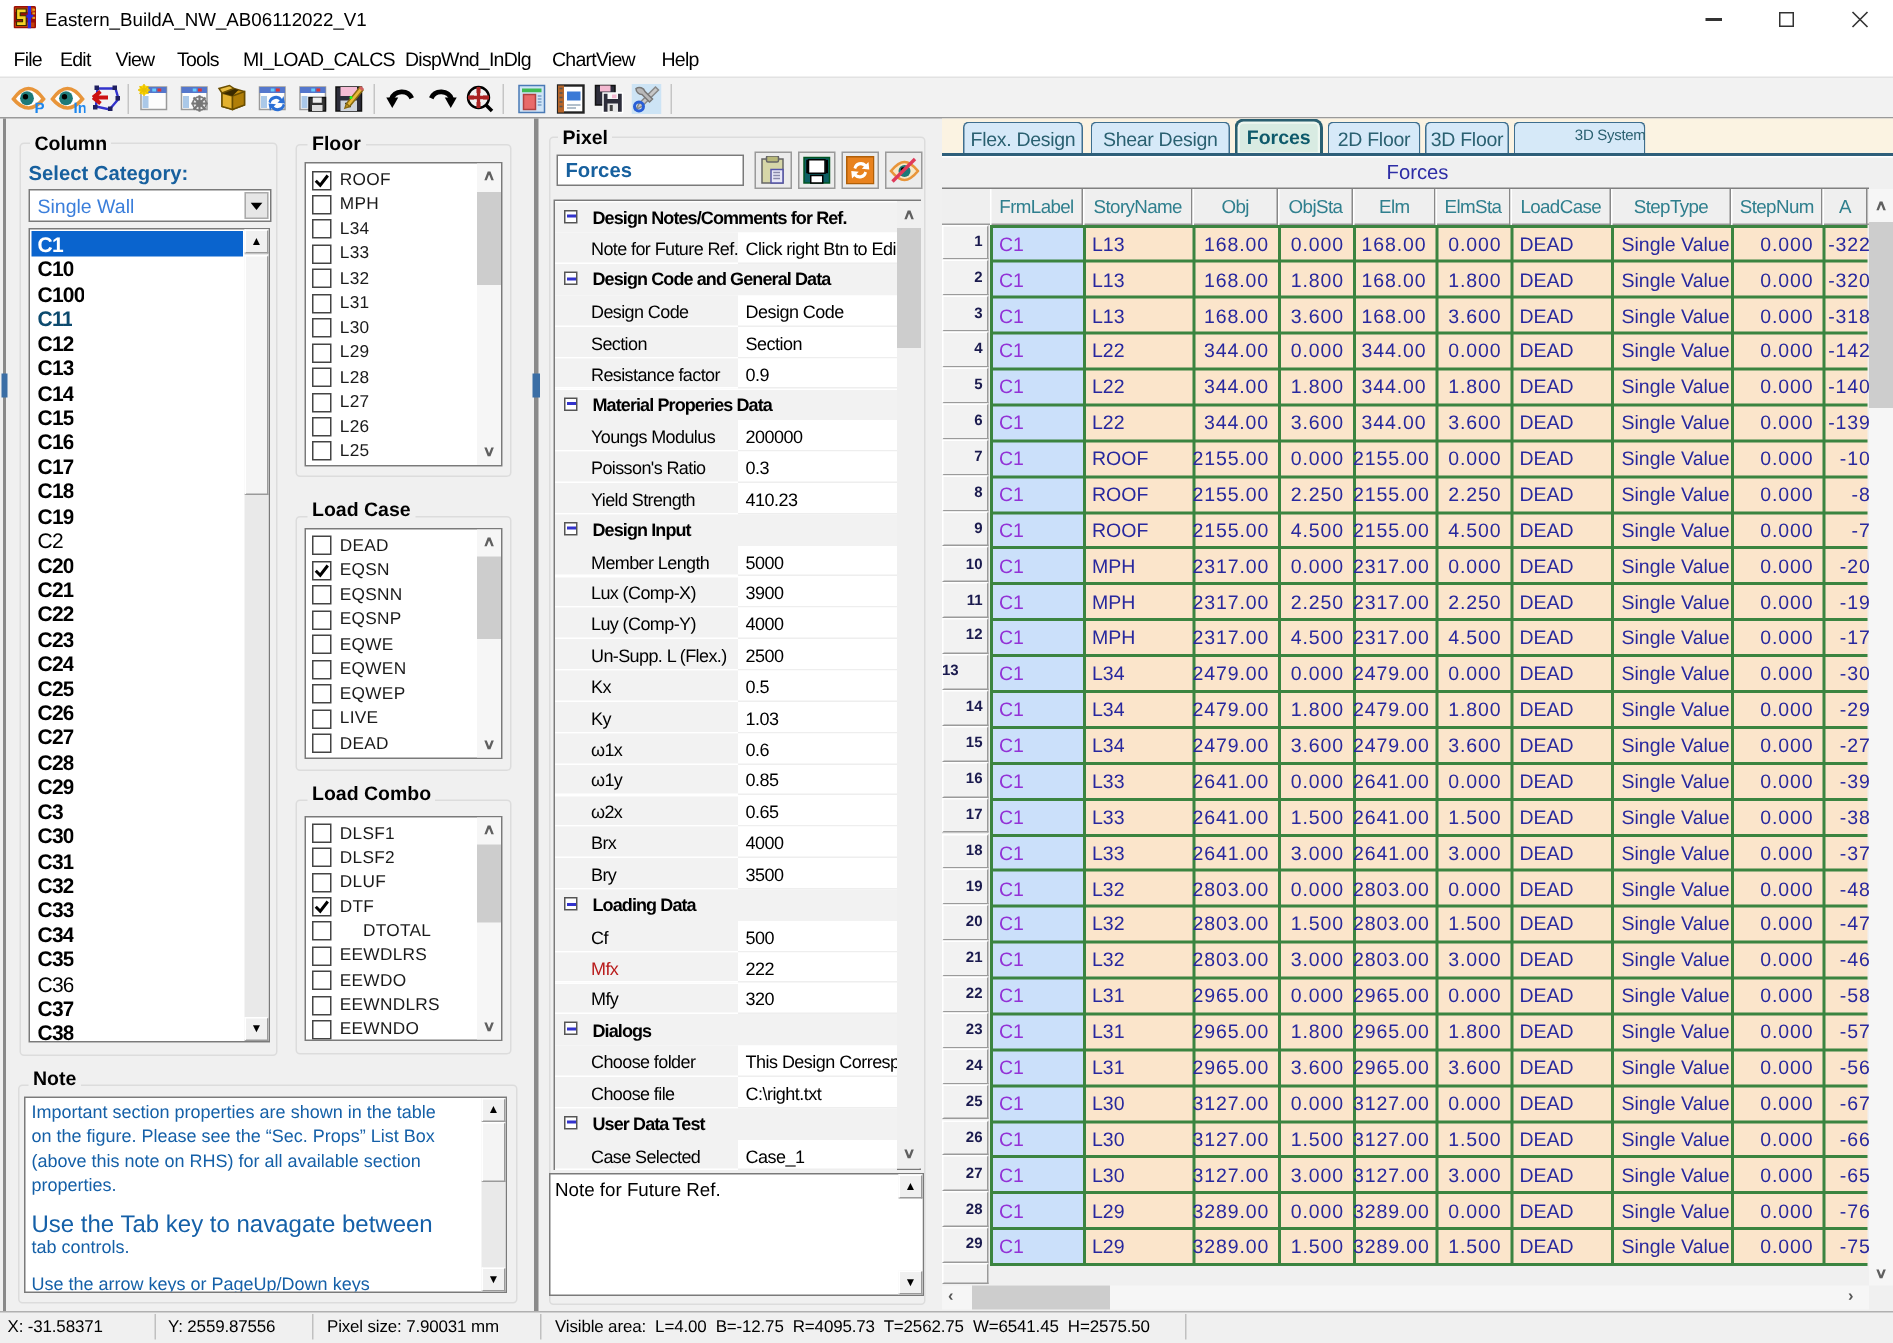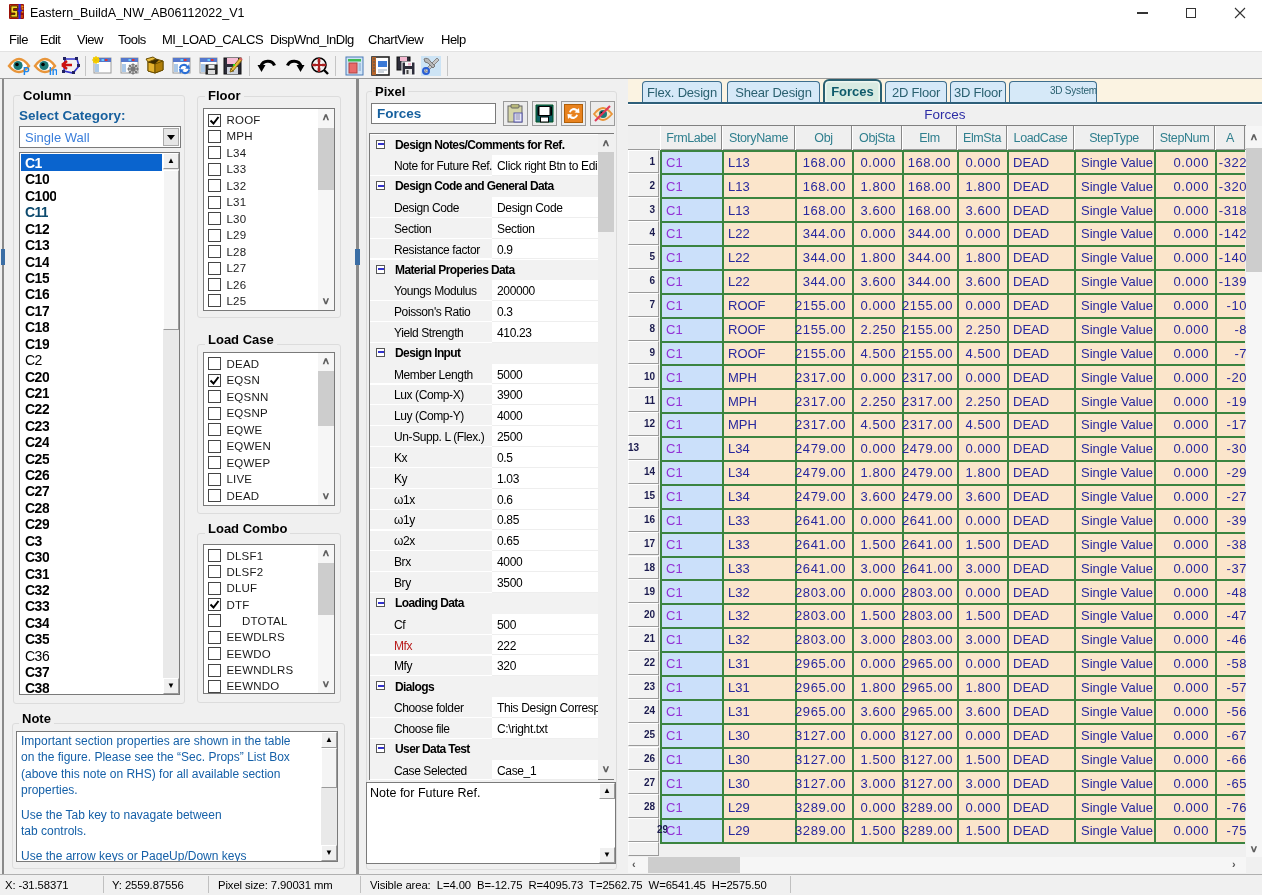--- a/index.html
+++ b/index.html
@@ -314,21 +314,21 @@
 <div class="ab chev" style="left:318px;top:678px;width:16px">∨</div>
 <div class="ab" style="left:318px;top:563px;width:16px;height:52px;background:#cdcdcd"></div>
 <div class="gbox" style="left:12px;top:723px;width:333px;height:146px"></div>
 <div class="glabel" style="left:19px;top:711px">Note</div>
 <div class="lb" style="left:16px;top:731px;width:322px;height:131px"></div>
 <div class="ab" style="left:16px;top:731px;width:305px;height:130px;overflow:hidden">
 <div class="ab" style="left:5px;top:3px;font-size:12px;color:#1560a8;white-space:nowrap">Important section properties are shown in the table</div>
 <div class="ab" style="left:5px;top:19px;font-size:12px;color:#1560a8;white-space:nowrap">on the figure. Please see the “Sec. Props” List Box</div>
 <div class="ab" style="left:5px;top:36px;font-size:12px;color:#1560a8;white-space:nowrap">(above this note on RHS) for all available section</div>
 <div class="ab" style="left:5px;top:52px;font-size:12px;color:#1560a8;white-space:nowrap">properties.</div>
-<div class="ab" style="left:5px;top:77px;font-size:12px;color:#1560a8;white-space:nowrap">Use the Tab key to navagate between</div>
+<div class="ab" style="left:5px;top:77px;font-size:16px;color:#1560a8;white-space:nowrap">Use the Tab key to navagate between</div>
 <div class="ab" style="left:5px;top:93px;font-size:12px;color:#1560a8;white-space:nowrap">tab controls.</div>
 <div class="ab" style="left:5px;top:118px;font-size:12px;color:#1560a8;white-space:nowrap">Use the arrow keys or PageUp/Down keys</div>
 </div>
 <div class="sb-classic" style="left:321px;top:732px;width:16px;height:129px"></div>
 <div class="ab sb-btn" style="left:321px;top:732px;width:16px">▲</div>
 <div class="ab sb-btn" style="left:321px;top:845px;width:16px">▼</div>
 <div class="ab" style="left:321px;top:748px;width:16px;height:40px;background:#f4f4f4;border:1px solid #fff;border-right-color:#9a9a9a;border-bottom-color:#9a9a9a"></div>
 <div class="gbox" style="left:366px;top:91px;width:251px;height:779px"></div>
 <div class="glabel" style="left:372px;top:84px">Pixel</div>
 <div class="ab" style="left:371px;top:103px;width:125px;height:21px;background:#fff;border:1px solid #7a7a7a"></div>
@@ -908,21 +908,21 @@
 <div class="ab" style="left:728px;top:799.5px;font-size:13px;color:#28289e">L29</div>
 <div class="ab num" style="left:795px;top:799.5px;width:51px;text-align:right;font-size:13px">3289.00</div>
 <div class="ab num" style="left:852px;top:799.5px;width:44px;text-align:right;font-size:13px">0.000</div>
 <div class="ab num" style="left:902px;top:799.5px;width:49px;text-align:right;font-size:13px">3289.00</div>
 <div class="ab num" style="left:957px;top:799.5px;width:44px;text-align:right;font-size:13px">0.000</div>
 <div class="ab" style="left:1013px;top:799.5px;font-size:13px;color:#28289e">DEAD</div>
 <div class="ab" style="left:1081px;top:799.5px;font-size:13px;color:#28289e">Single Value</div>
 <div class="ab num" style="left:1154px;top:799.5px;width:55px;text-align:right;font-size:13px">0.000</div>
 <div class="ab num" style="left:1215px;top:799.5px;width:40px;text-align:right;font-size:13px">-769</div>
 <div class="ab" style="left:628px;top:818.1px;width:31px;height:23.9px;background:#f2f2f2;border:1px solid #fff;border-right-color:#9a9a9a;border-bottom-color:#9a9a9a"></div>
-<div class="ab" style="left:628px;top:824.3px;width:40px;text-align:right;font-size:10px;font-weight:bold;color:#1a1a4e">29</div>
+<div class="ab" style="left:628px;top:824.3px;width:27px;text-align:right;font-size:10px;font-weight:bold;color:#1a1a4e">29</div>
 <div class="ab" style="left:666px;top:823.3px;font-size:13px;color:#9232d6">C1</div>
 <div class="ab" style="left:728px;top:823.3px;font-size:13px;color:#28289e">L29</div>
 <div class="ab num" style="left:795px;top:823.3px;width:51px;text-align:right;font-size:13px">3289.00</div>
 <div class="ab num" style="left:852px;top:823.3px;width:44px;text-align:right;font-size:13px">1.500</div>
 <div class="ab num" style="left:902px;top:823.3px;width:49px;text-align:right;font-size:13px">3289.00</div>
 <div class="ab num" style="left:957px;top:823.3px;width:44px;text-align:right;font-size:13px">1.500</div>
 <div class="ab" style="left:1013px;top:823.3px;font-size:13px;color:#28289e">DEAD</div>
 <div class="ab" style="left:1081px;top:823.3px;font-size:13px;color:#28289e">Single Value</div>
 <div class="ab num" style="left:1154px;top:823.3px;width:55px;text-align:right;font-size:13px">0.000</div>
 <div class="ab num" style="left:1215px;top:823.3px;width:40px;text-align:right;font-size:13px">-759</div>

